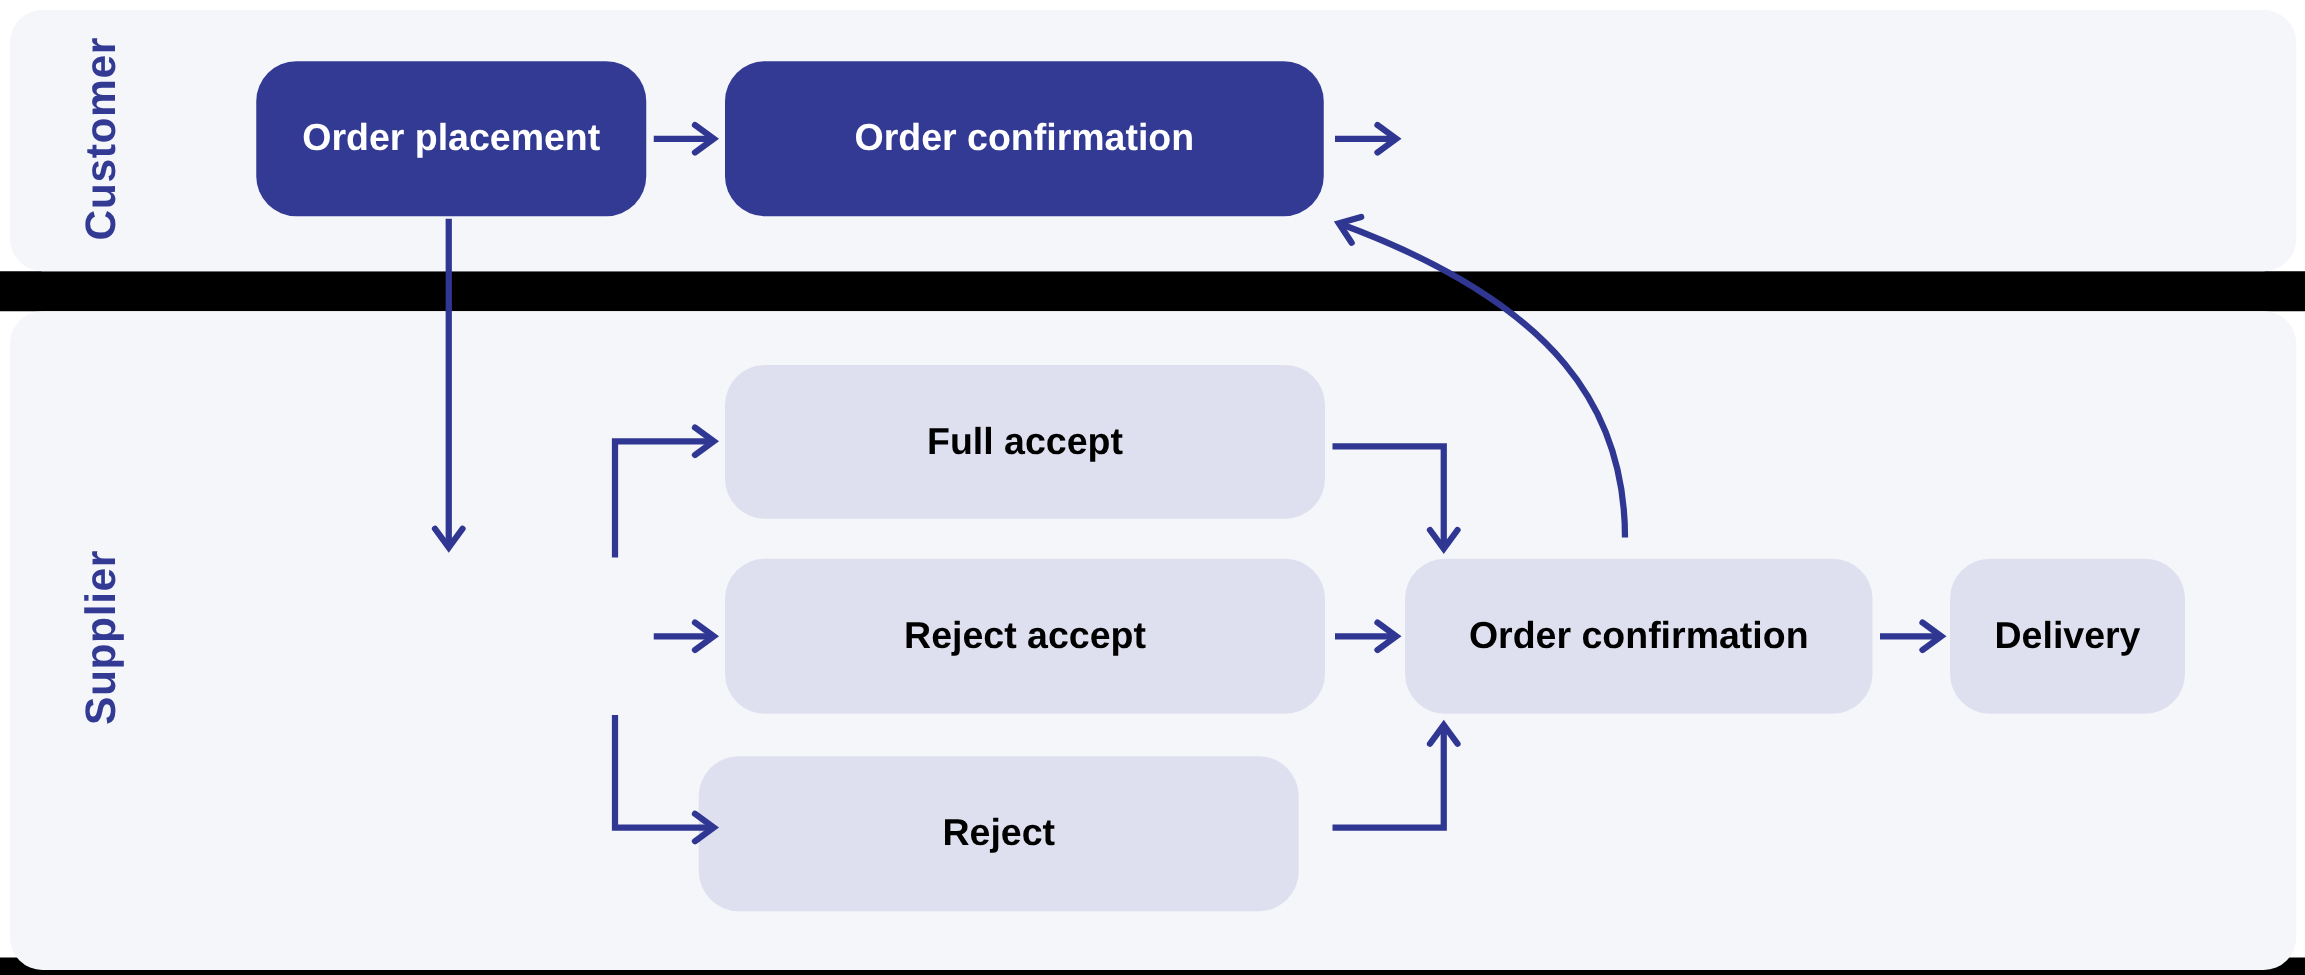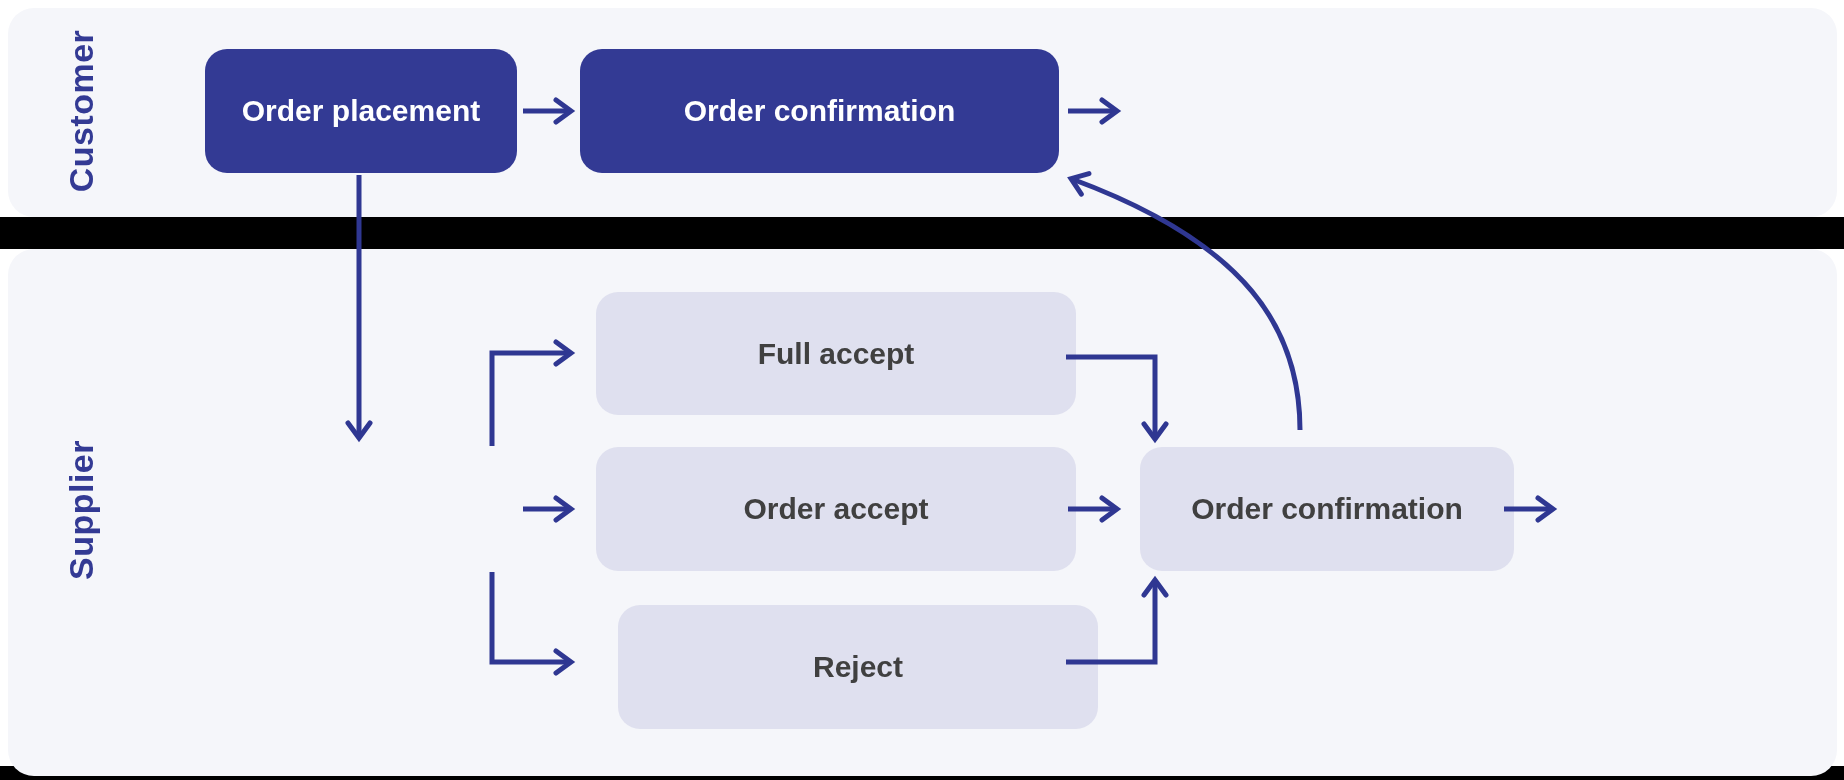--- a/index.html
+++ b/index.html
@@ -16,24 +16,24 @@
   .lane-label{
     position:absolute;left:-29px;width:220px;height:44px;
     display:flex;align-items:center;justify-content:center;
     transform:rotate(-90deg);
     font-size:34px;font-weight:700;color:#333a94;letter-spacing:0.5px;
   }
   #label-customer{top:89px;}
   #label-supplier{top:488px;}
   .node{
     position:absolute;display:flex;align-items:center;justify-content:center;
-    border-radius:22px;font-size:30px;font-weight:700;white-space:nowrap;
+    border-radius:32px;font-size:30px;font-weight:700;white-space:nowrap;
   }
   .node.dark{background:#333a94;color:#ffffff;}
-  .node.light{background:#dfe0ef;color:#404040;margin-left:16px;}
+  .node.light{background:#dfe0ef;color:#000000;}
   #svg-connectors{position:absolute;left:0;top:0;pointer-events:none;}
   .edge{stroke:#2f3792;stroke-width:5;fill:none;stroke-linejoin:miter;stroke-linecap:butt;}
 </style>
 </head>
 <body>
 
 <div id="canvas">
 
   <div class="band" id="band-middle"></div>
   <div class="band" id="band-bottom"></div>
@@ -48,27 +48,30 @@
     <span>Order placement</span>
   </div>
   <div class="node dark" style="left:580px;top:49px;width:479px;height:124px">
     <span>Order confirmation</span>
   </div>
 
   <div class="node light" style="left:580px;top:292px;width:480px;height:123px">
     <span>Full accept</span>
   </div>
   <div class="node light" style="left:580px;top:447px;width:480px;height:124px">
-    <span>Order accept</span>
+    <span>Reject accept</span>
   </div>
-  <div class="node light" style="left:602px;top:605px;width:480px;height:124px">
+  <div class="node light" style="left:559px;top:605px;width:480px;height:124px">
     <span>Reject</span>
   </div>
   <div class="node light" style="left:1124px;top:447px;width:374px;height:124px">
     <span>Order confirmation</span>
+  </div>
+  <div class="node light" style="left:1560px;top:447px;width:188px;height:124px">
+    <span>Delivery</span>
   </div>
 
   <svg id="svg-connectors" width="1844" height="780" viewBox="0 0 1844 780">
     <defs>
       <marker id="head" viewBox="-20 -20 40 40" markerWidth="40" markerHeight="40" refX="-1" refY="0" orient="auto" markerUnits="userSpaceOnUse">
         <path d="M-15,-11 L0,0 L-15,11" fill="none" stroke="#2f3792" stroke-width="5" stroke-linecap="round"></path>
       </marker>
     </defs>
 
     <path class="edge" marker-end="url(#head)" d="M523,111 L570,111"></path>

